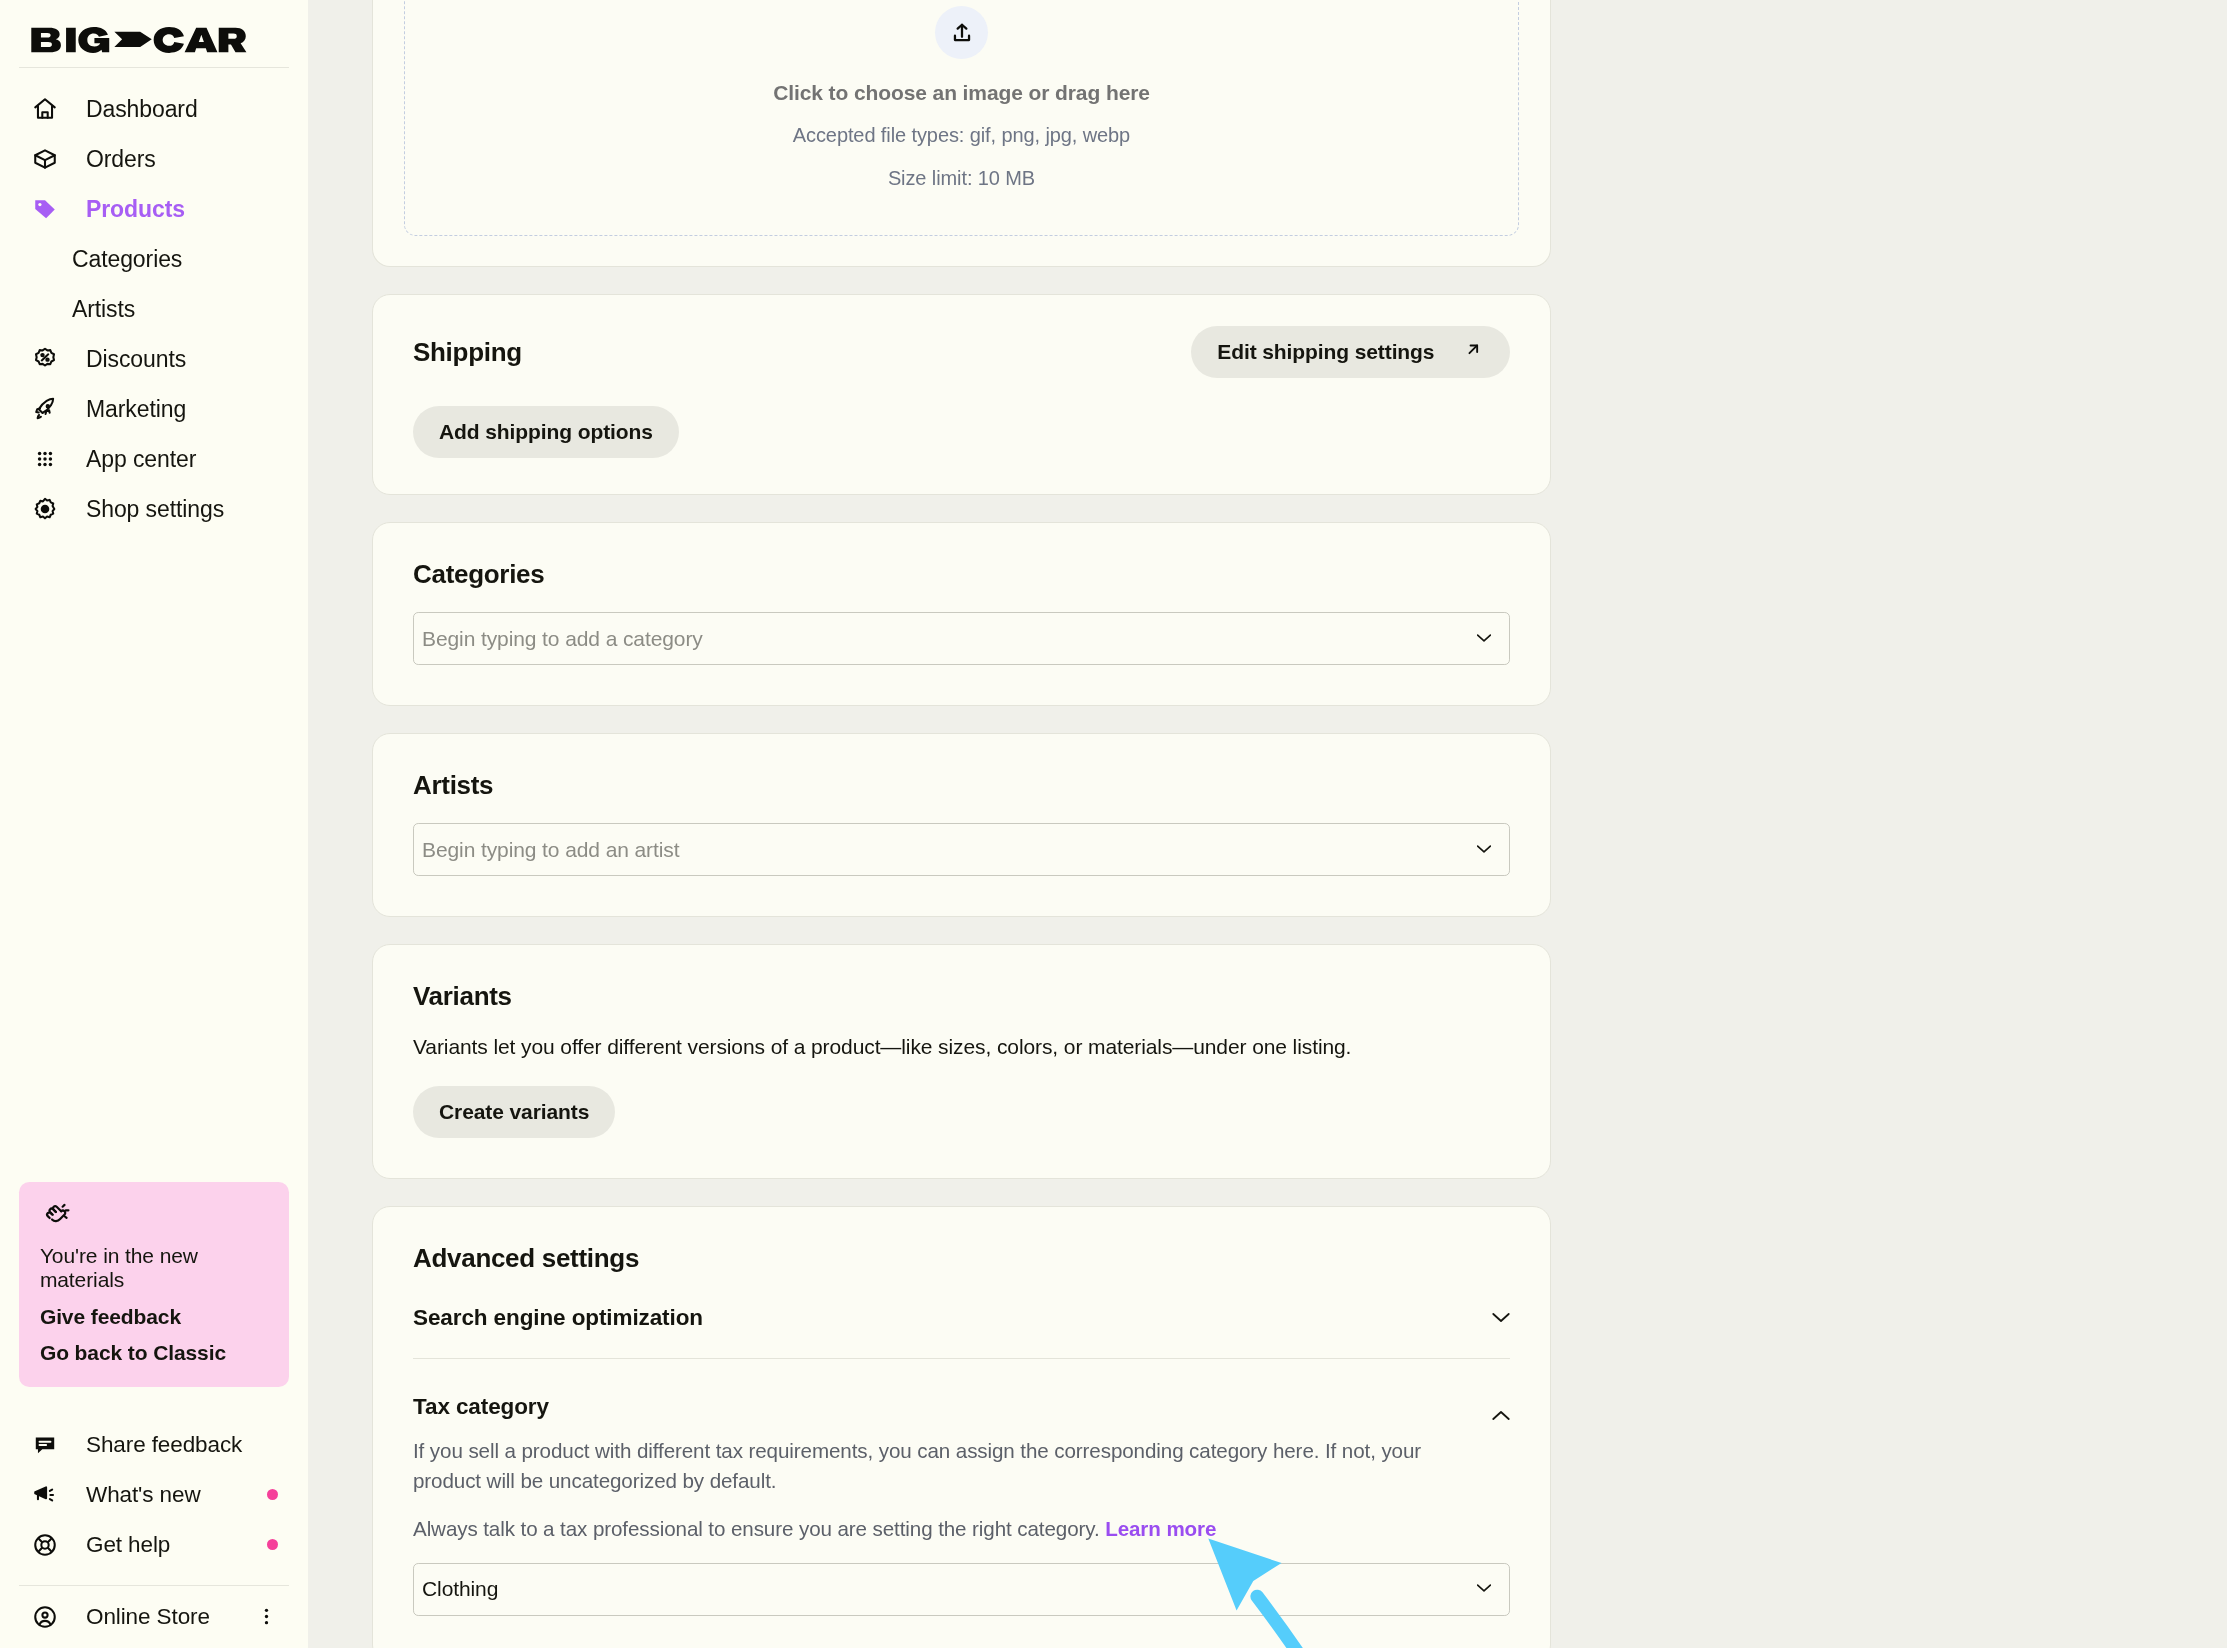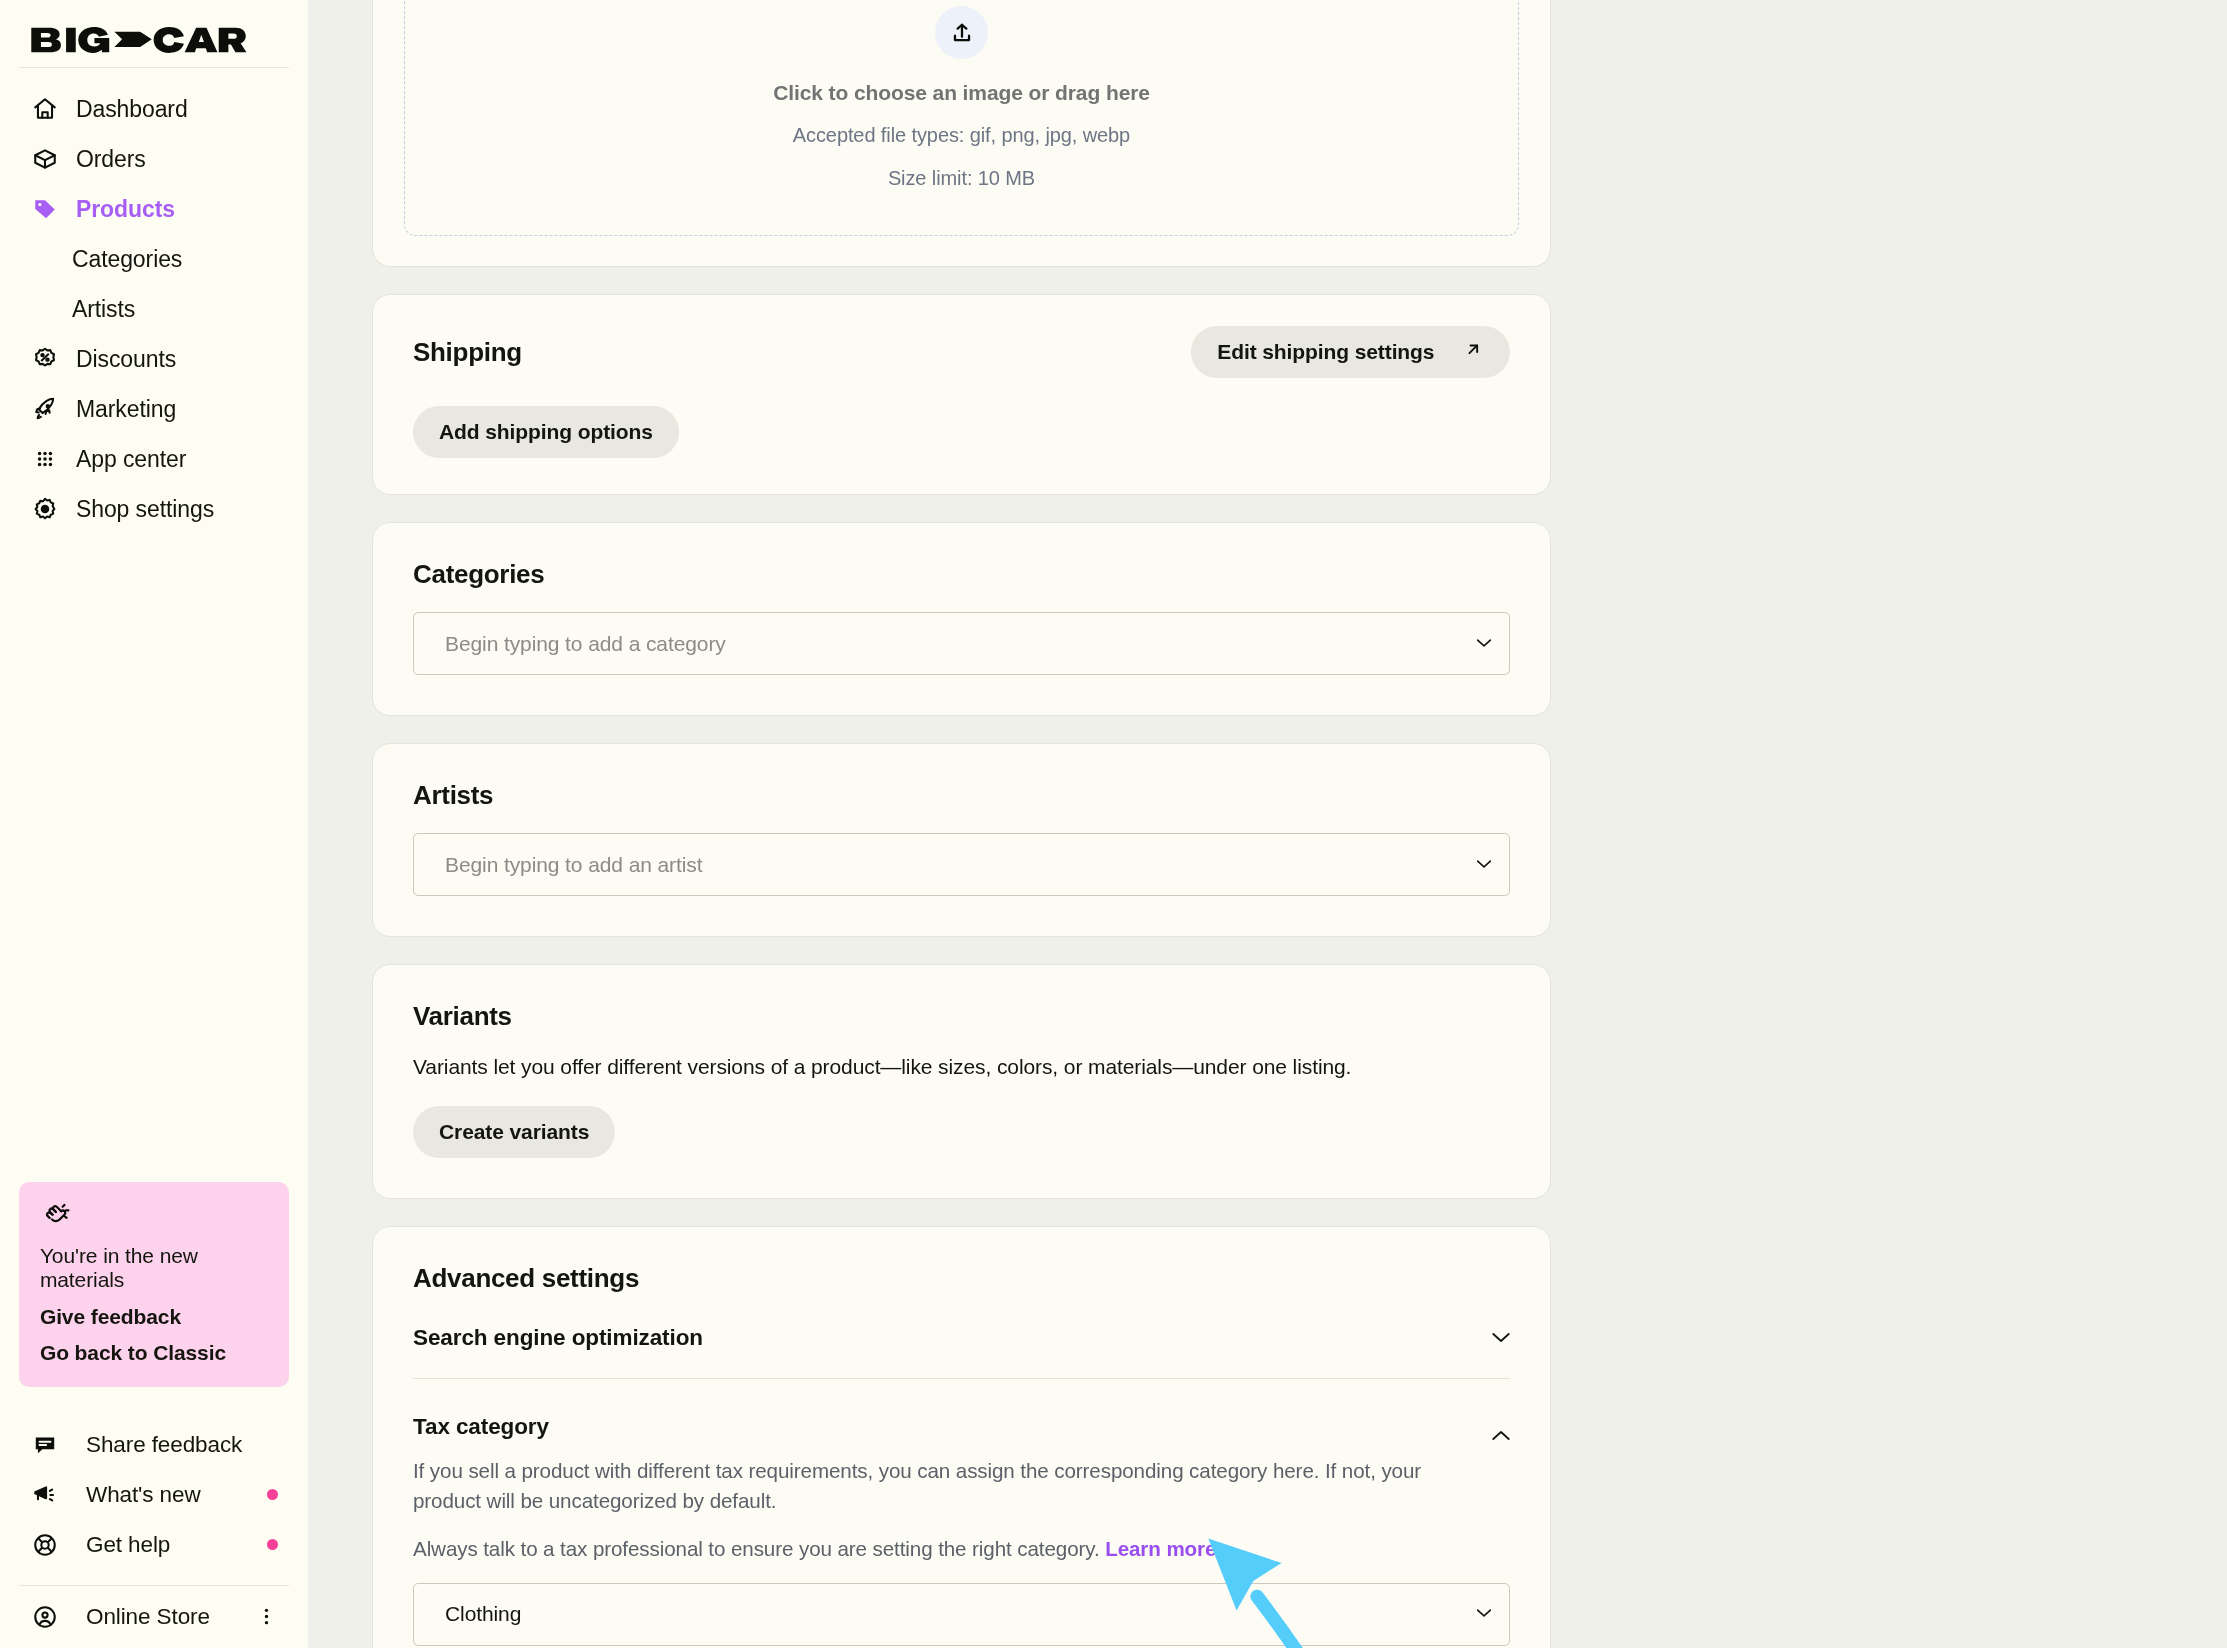--- a/index.html
+++ b/index.html
@@ -19,21 +19,21 @@
     flex: 0 0 308px;
   }
   .logo-wrap { padding: 24.5px 0 0 30px; height: 67px; }
   .logo { display: block; }
   .side-div { height: 0.6px; background: #e6e6dc; margin: 0 19.3px; }
   .nav { padding-top: 16.7px; }
   .nav-item {
     display: flex; align-items: center;
     height: 50px;
     padding-left: 30px;
-    gap: 16px;
+    gap: 26px;
     cursor: pointer;
   }
   .nav-item .ico { width: 30px; height: 30px; flex: 0 0 30px; display:flex; align-items:center; justify-content:center; }
   .nav-item .lbl { font-size: 23px; color: #15150f; letter-spacing: -0.1px; }
   .nav-item.active .lbl { color: #a75ef4; font-weight: 700; }
   .nav-item.sub { padding-left: 72px; gap: 0; }
   .nav-item.sub .lbl { font-size: 23px; }
 
   
   .sb-bottom { position: absolute; left: 0; bottom: 0; width: 308px; }
@@ -116,26 +116,26 @@
     cursor:pointer; letter-spacing:-0.1px;
     white-space: nowrap;
   }
 
   .card-shipping { margin-bottom: 27px; }
   .card-shipping .card-pad { padding: 31px 40px 36px 40px; }
   .ship-btn-wrap { margin-top: 28px; }
 
   .select-box {
     position: relative;
-    height: 63px;
+    height: 53px;
     border: 0.6px solid #c9c9bf;
     border-radius: 5.2px;
     background: #fcfcf4;
     display:flex; align-items:center;
-    padding: 0 31px;
+    padding: 0 8px;
     margin-top: 22px;
     cursor: pointer;
   }
   .select-box .ph { font-size: 21px; color: #8c8c85; letter-spacing:-0.1px; }
   .select-box .val { font-size: 21px; color: #15150f; letter-spacing:-0.1px; }
   .select-box .caret { position:absolute; right: 18px; top: 50%; transform: translateY(-50%); }
 
   .card-cat { margin-bottom: 27px; }
   .card-art { margin-bottom: 27px; }
   .card-var { margin-bottom: 27px; }

